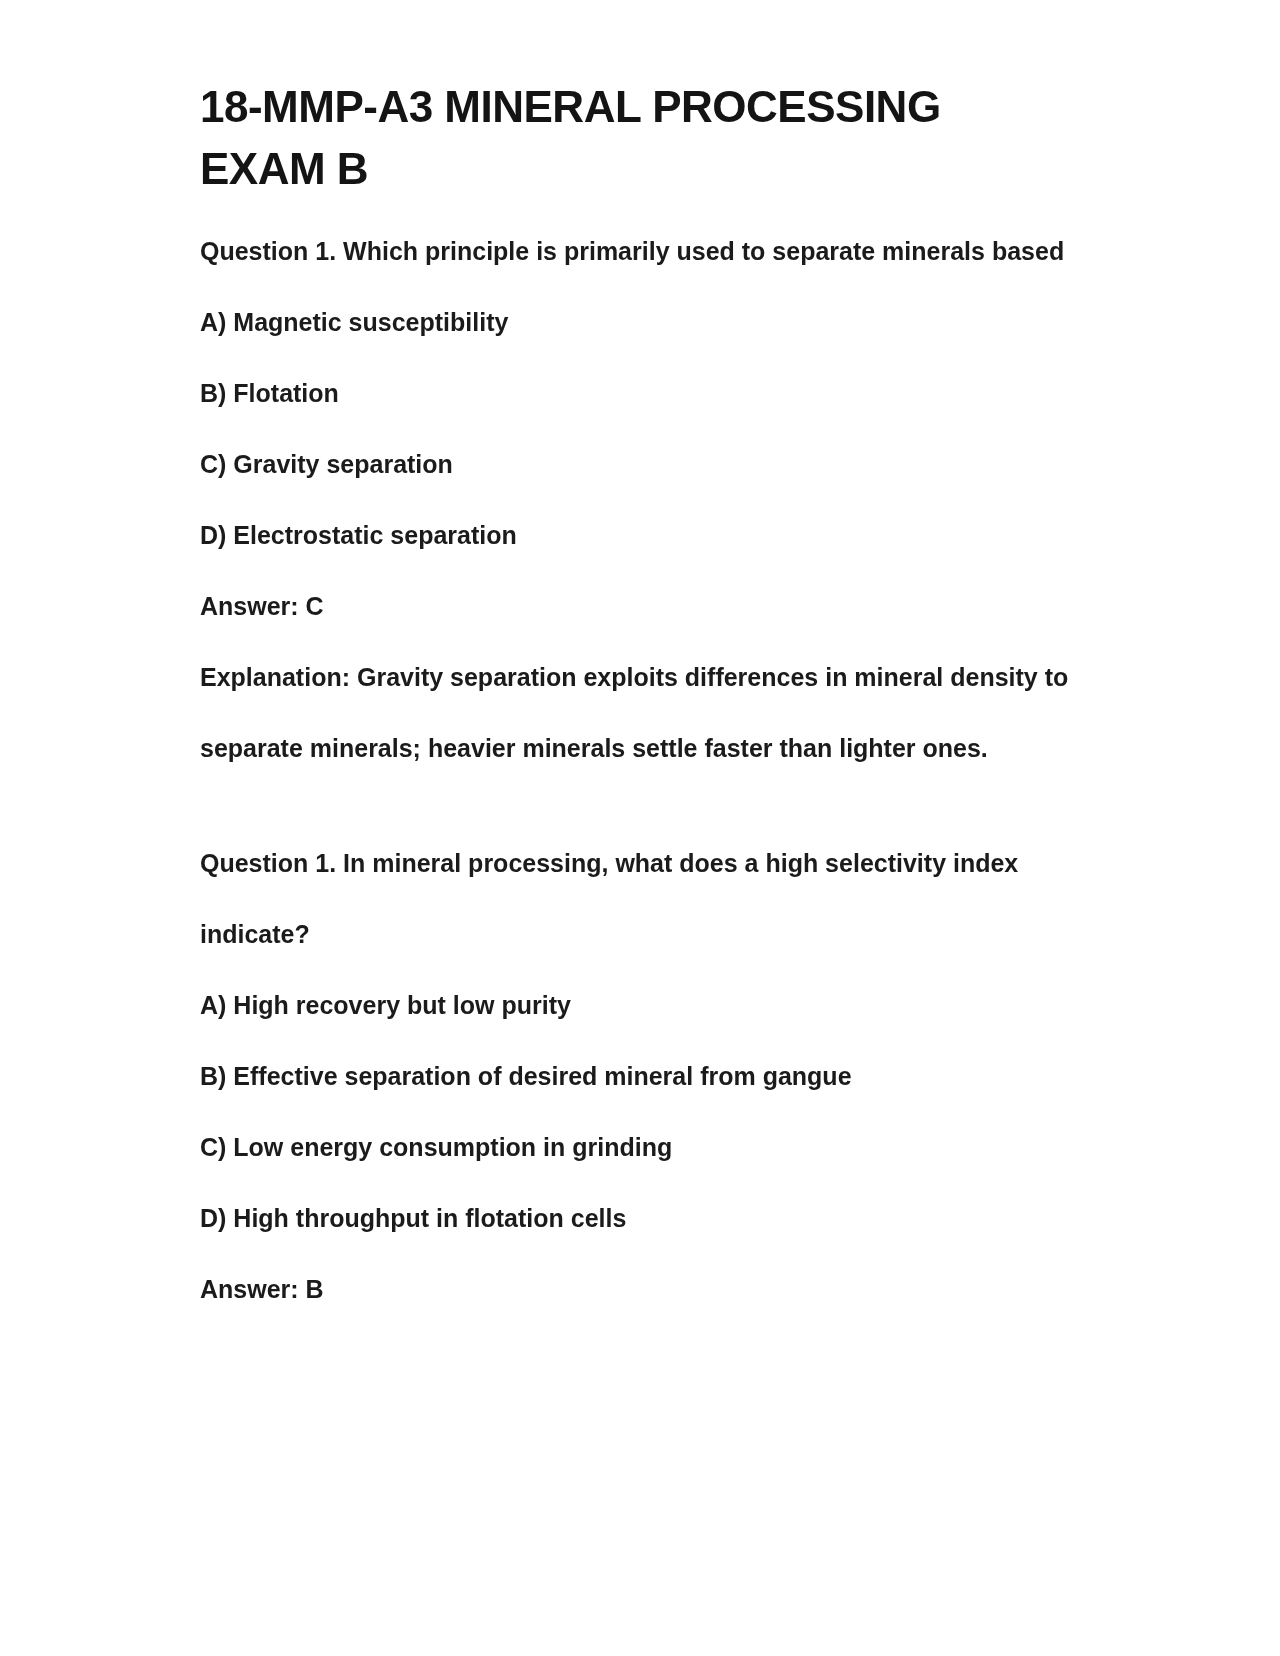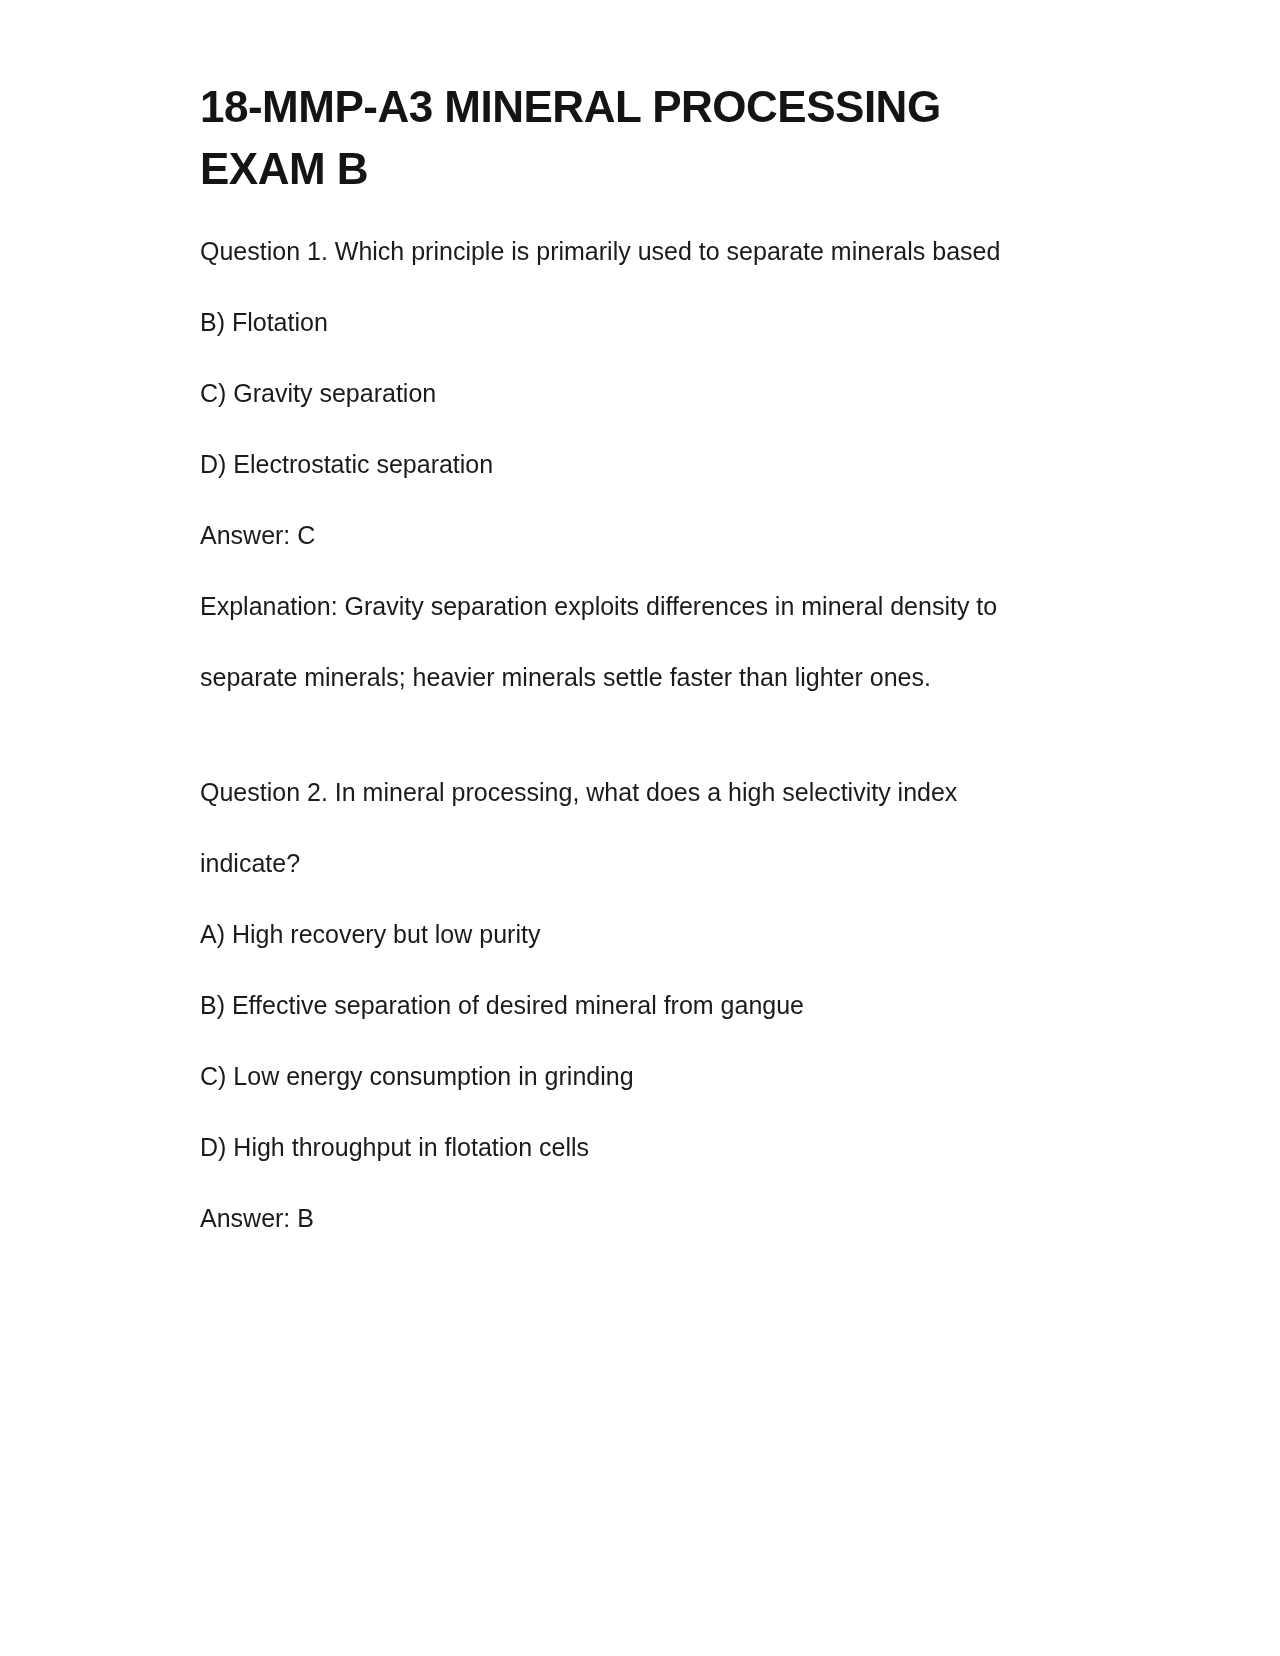--- a/index.html
+++ b/index.html
@@ -27,52 +27,53 @@
     line-height: 62px;
     letter-spacing: -0.5px;
     color: #141414;
   }
   .title-line { display: block; }
   .doc-body p.line {
     margin: 0;
     font-size: 25px;
     line-height: 71px;
     white-space: nowrap;
-    font-weight: 400;
+    font-weight: 700;
     color: #1b1b1b;
   }
   .q-gap { height: 44px; }
 </style>
 </head>
 <body>
 
 <div class="page">
   <div class="content">
 
     <h1 class="exam-title">
       <span class="title-line">18-MMP-A3 MINERAL PROCESSING</span>
       <span class="title-line">EXAM B</span>
     </h1>
 
     <div class="doc-body">
 
       <section>
         <p class="line">Question 1. Which principle is primarily used to separate minerals based</p>
+        <p class="line">A) Magnetic susceptibility</p>
         <p class="line">B) Flotation</p>
         <p class="line">C) Gravity separation</p>
         <p class="line">D) Electrostatic separation</p>
         <p class="line">Answer: C</p>
         <p class="line">Explanation: Gravity separation exploits differences in mineral density to</p>
         <p class="line">separate minerals; heavier minerals settle faster than lighter ones.</p>
       </section>
 
       <div class="q-gap"></div>
 
       <section>
-        <p class="line">Question 2. In mineral processing, what does a high selectivity index</p>
+        <p class="line">Question 1. In mineral processing, what does a high selectivity index</p>
         <p class="line">indicate?</p>
         <p class="line">A) High recovery but low purity</p>
         <p class="line">B) Effective separation of desired mineral from gangue</p>
         <p class="line">C) Low energy consumption in grinding</p>
         <p class="line">D) High throughput in flotation cells</p>
         <p class="line">Answer: B</p>
       </section>
 
     </div>
   </div>

